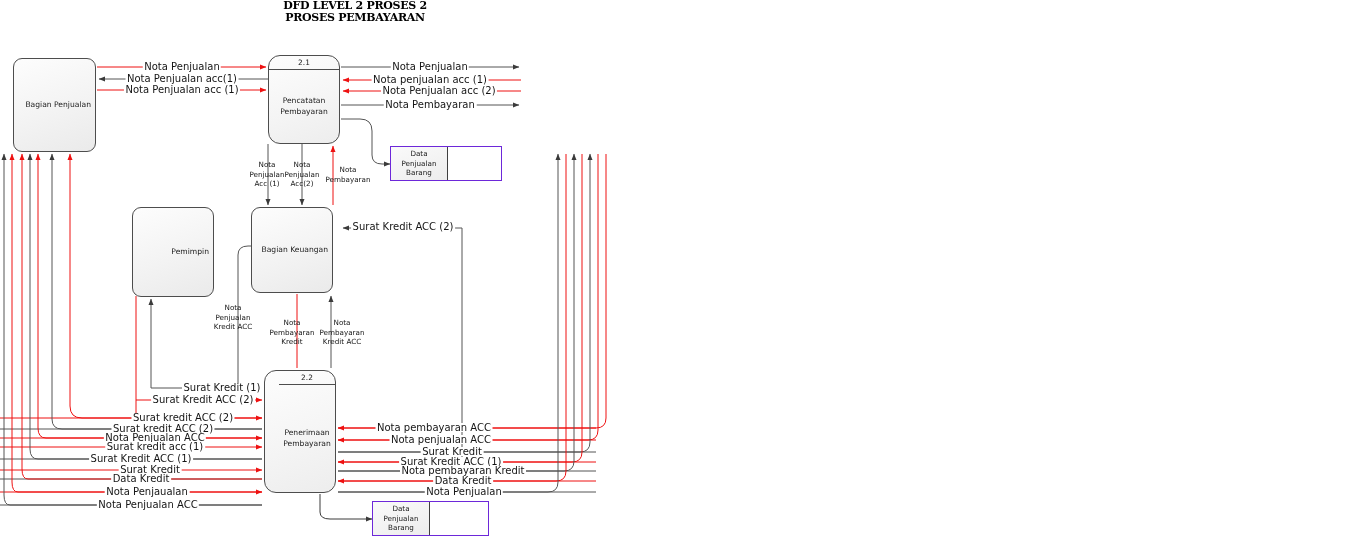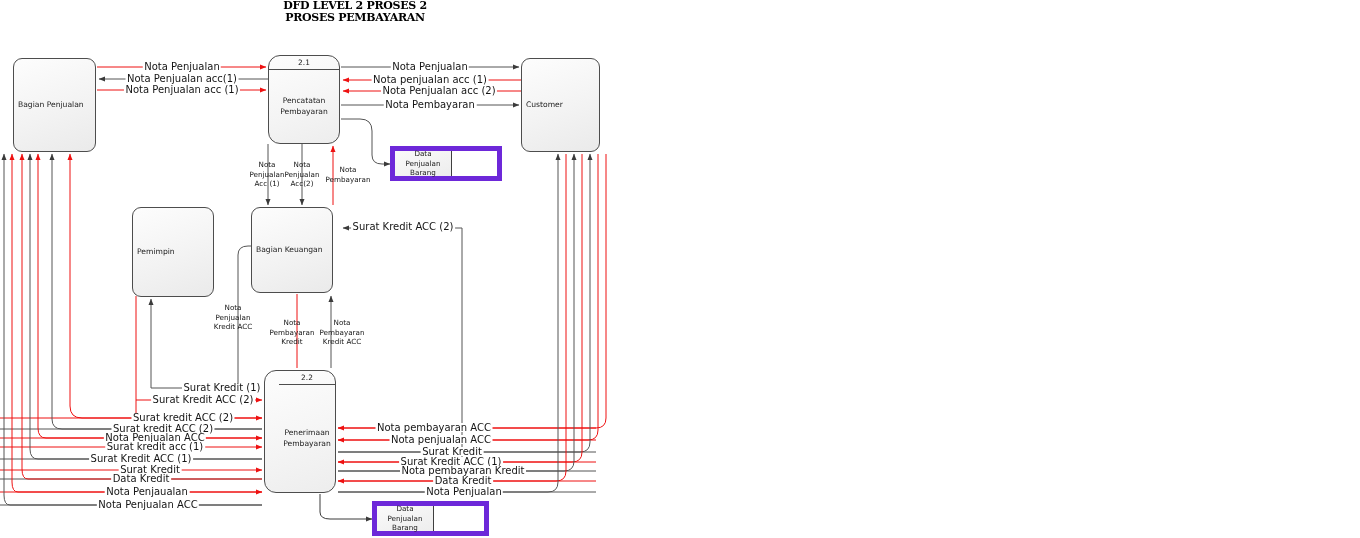--- a/index.html
+++ b/index.html
@@ -5,32 +5,32 @@
   html,body{margin:0;padding:0;background:#ffffff;}
   body{font-family:"DejaVu Sans","Liberation Sans",sans-serif;}
   #canvas{position:relative;width:1360px;height:538px;background:#fff;overflow:hidden;}
   #title{position:absolute;left:250px;top:0px;width:210px;text-align:center;
          font-family:"DejaVu Serif","Liberation Serif",serif;font-weight:bold;
          font-size:11px;line-height:12px;color:#000;letter-spacing:-0.3px;}
   .title-l{display:block;white-space:nowrap;}
   svg#wires{position:absolute;left:0;top:0;width:1360px;height:538px;}
   .node{position:absolute;box-sizing:border-box;border:1px solid #4d4d4d;
         background:linear-gradient(160deg,#fdfdfd 0%,#f3f3f3 55%,#eaeaea 100%);
-        border-radius:9px;display:flex;align-items:center;justify-content:flex-start;
+        border-radius:9px;display:flex;align-items:center;justify-content:flex-end;
         text-align:center;font-size:7.6px;color:#1a1a1a;line-height:10px;}
   .node span{display:block;padding:0 4px;}
   .proc{position:absolute;box-sizing:border-box;border:1px solid #4d4d4d;
         background:linear-gradient(160deg,#fdfdfd 0%,#f4f4f4 60%,#ededed 100%);
         border-radius:12px;overflow:hidden;}
   .proc .pid{height:13px;border-bottom:1px solid #4d4d4d;display:flex;
              align-items:center;justify-content:center;font-size:7.4px;color:#1a1a1a;}
   .proc .pbody{height:calc(100% - 14px);display:flex;align-items:center;
                justify-content:center;text-align:center;font-size:7.6px;
                color:#1a1a1a;line-height:10.5px;padding:0 3px;box-sizing:border-box;}
-  .store{position:absolute;box-sizing:border-box;border:5px solid #6d28d9;
+  .store{position:absolute;box-sizing:border-box;border:1px solid #6d28d9;
          background:#737373;display:flex;}
   .store .sl{width:56px;border-right:1px solid #3f3f3f;
              background:linear-gradient(160deg,#fafafa,#ededed);
              display:flex;align-items:center;justify-content:center;text-align:center;
              font-size:7.2px;line-height:9.5px;color:#1a1a1a;}
   .store .sr{flex:1;background:#fff;}
   .lbl{position:absolute;font-size:10px;color:#141414;white-space:nowrap;
        background:#fff;padding:0 1.5px;line-height:9px;}
   .lbl.c{transform:translateX(-50%);}
   .mlbl{position:absolute;font-size:7.2px;color:#141414;line-height:9.5px;
@@ -119,23 +119,20 @@
       <path d="M338,471 L564,471 Q574,471 574,461 L574,154" stroke="#555" marker-end="url(#ag)"></path>
       <path d="M338,481 L556,481 Q566,481 566,471 L566,154" stroke="#ee1111"></path>
       <path d="M338,492 L548,492 Q558,492 558,482 L558,154" stroke="#555" marker-end="url(#ag)"></path>
     </g>
   </svg>
 
   <div class="node" style="left:13px;top:58px;width:83px;height:94px;">
     <span>Bagian Penjualan</span>
   </div>
 
-  <div class="node" style="left:521px;top:58px;width:79px;height:94px;">
-    <span>Customer</span>
-  </div>
 
   <div class="node" style="left:132px;top:207px;width:82px;height:90px;">
     <span>Pemimpin</span>
   </div>
 
   <div class="node" style="left:251px;top:207px;width:82px;height:86px;">
     <span>Bagian Keuangan</span>
   </div>
 
   <div class="proc" style="left:268px;top:55px;width:72px;height:89px;">

